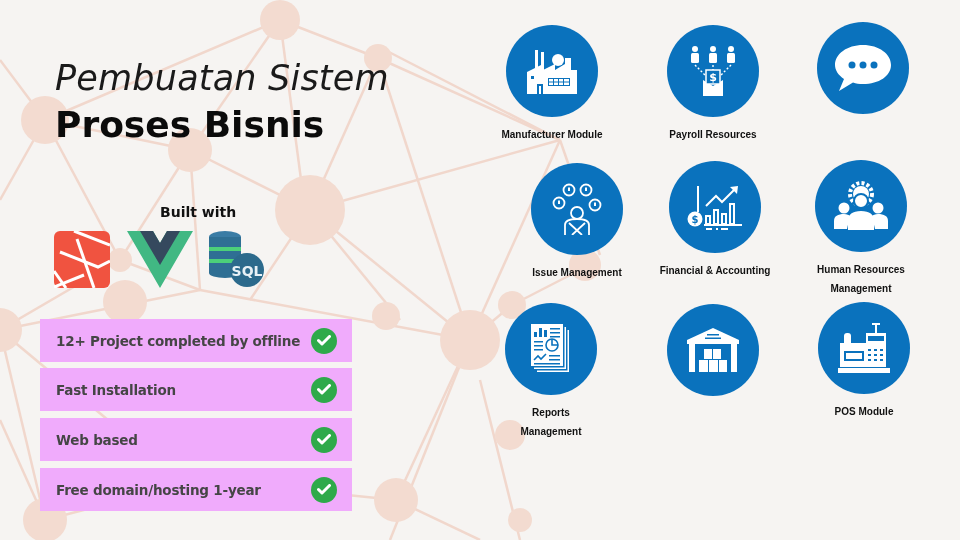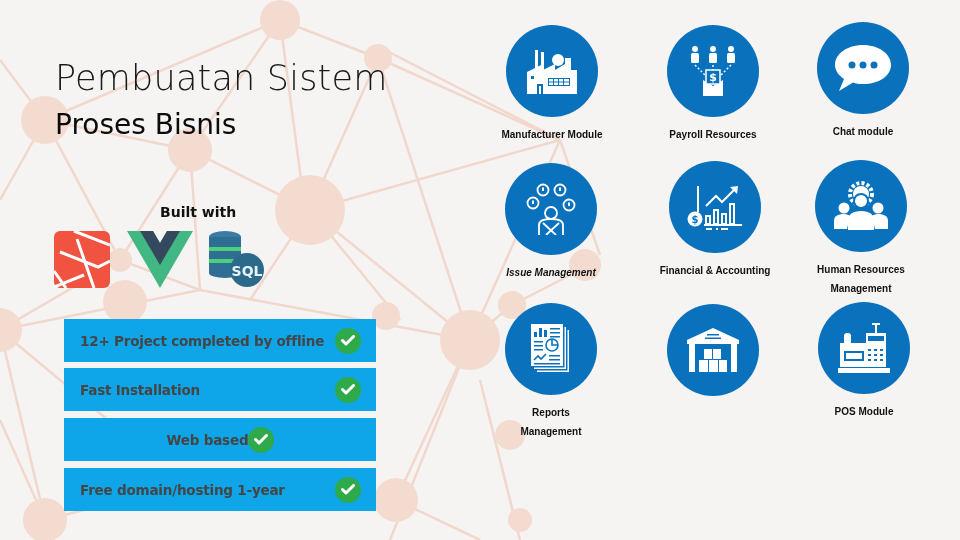--- a/index.html
+++ b/index.html
@@ -11,39 +11,39 @@
     color: #111;
   }
   .bg-net { position: absolute; left: 0; top: 0; width: 960px; height: 540px; z-index: 0; }
   .layer { position: absolute; z-index: 1; }
 
   
   .title-light {
     left: 55px; top: 58px;
     font-family: "DejaVu Sans", sans-serif;
     font-weight: 300; font-size: 35px; letter-spacing: 0.2px;
-    color: #1a1a1a; white-space: nowrap;
+    color: #1a1a1a; white-space: nowrap; font-style: italic;
   }
   .title-bold {
     left: 55px; top: 102px;
     font-family: "DejaVu Sans", sans-serif;
-    font-weight: 400; font-size: 28px; line-height: 45px;
+    font-weight: 700; font-size: 36px; line-height: 45px;
     color: #0b0b0b; white-space: nowrap;
   }
 
   .built-with {
     left: 120px; top: 204px;
     font-family: "DejaVu Sans", sans-serif; font-weight: 700; font-size: 14px; color: #111; margin-left: 40px;
   }
   .tech-logo { position: absolute; z-index: 1; }
 
   
   .feature-row {
-    position: absolute; left: 64px; width: 312px; height: 43px;
-    background: #0ea5e9;
+    position: absolute; left: 40px; width: 312px; height: 43px;
+    background: #f0abfc;
     display: flex; align-items: center; justify-content: space-between;
     padding: 0 15px 0 16px;
     z-index: 1;
   }
   .feature-text {
     font-family: "DejaVu Sans", sans-serif; font-weight: 700; font-size: 13.5px; color: #454545;
     white-space: nowrap; letter-spacing: -0.2px;
   }
   .check {
     width: 26px; height: 26px; border-radius: 50%;
@@ -168,21 +168,21 @@
   </span>
 </div>
 <div class="feature-row" style="top:368px;">
   <span class="feature-text">Fast Installation</span>
   <span class="check">
     <svg width="14" height="11" viewBox="0 0 14 11">
         <polyline points="1.5,5.5 5,9 12.5,1.5" stroke="#fff" stroke-width="3" fill="none" stroke-linecap="round" stroke-linejoin="round"></polyline>
       </svg>
   </span>
 </div>
-<div class="feature-row" style="top:418px;justify-content:center;">
+<div class="feature-row" style="top:418px;">
   <span class="feature-text">Web based</span>
   <span class="check">
     <svg width="14" height="11" viewBox="0 0 14 11">
         <polyline points="1.5,5.5 5,9 12.5,1.5" stroke="#fff" stroke-width="3" fill="none" stroke-linecap="round" stroke-linejoin="round"></polyline>
       </svg>
   </span>
 </div>
 <div class="feature-row" style="top:468px;">
   <span class="feature-text">Free domain/hosting 1-year</span>
   <span class="check">
@@ -243,24 +243,23 @@
 
 <div class="module" style="left:778px;top:22px;">
   <div class="circle">
     <svg width="60" height="50" viewBox="0 0 60 50">
       <path d="M30 2 C46 2 58 11 58 22 C58 33 46 41 30 41 C26 41 23 40.5 20 39.5 L6 48 L11 36 C5 32 2 27 2 22 C2 11 14 2 30 2 Z" fill="#fff"></path>
       <circle cx="19" cy="22" r="3.5" fill="#0a72bd"></circle>
       <circle cx="30" cy="22" r="3.5" fill="#0a72bd"></circle>
       <circle cx="41" cy="22" r="3.5" fill="#0a72bd"></circle>
     </svg>
   </div>
-  <div class="label">Chat module</div>
-</div>
-
-<div class="module" style="left:466px;top:163px;font-style:italic;">
+</div>
+
+<div class="module" style="left:492px;top:163px;">
   <div class="circle">
     <svg width="50" height="52" viewBox="0 0 50 52" fill="none" stroke="#fff" stroke-width="1.8">
       <circle cx="17" cy="7" r="5.5"></circle>
         <circle cx="34" cy="7" r="5.5"></circle>
       <circle cx="7" cy="20" r="5.5"></circle>
         <circle cx="43" cy="22" r="5.5"></circle>
       <g stroke-width="2">
           <line x1="17" y1="4.5" x2="17" y2="8"></line>
           <line x1="34" y1="4.5" x2="34" y2="8"></line>
           <line x1="7" y1="17.5" x2="7" y2="21"></line>

